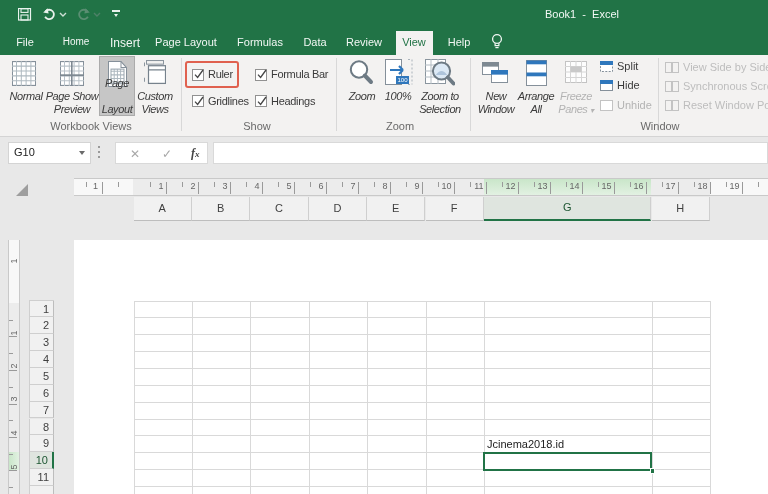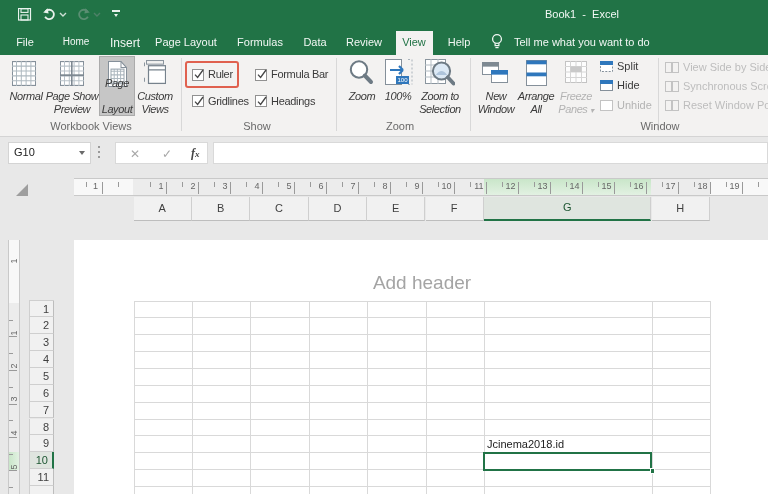--- a/index.html
+++ b/index.html
@@ -56,21 +56,20 @@
 <div class="abs" style="left:315px;top:36px;transform:translateX(-50%);font-size:11px;color:#f2f7f4">Data</div>
 <div class="abs" style="left:364px;top:36px;transform:translateX(-50%);font-size:11px;color:#f2f7f4">Review</div>
 <div class="abs" style="left:459px;top:36px;transform:translateX(-50%);font-size:11px;color:#f2f7f4">Help</div>
 <div class="abs" style="left:396px;top:31px;width:37px;height:24px;background:#f3f2f1"></div>
 <div class="abs" style="left:414px;top:36px;transform:translateX(-50%);font-size:11px;color:#217346">View</div>
 <svg class="abs" style="left:491px;top:33px" width="12" height="17" viewBox="0 0 12 17">
 <circle cx="6" cy="6" r="4.4" fill="none" stroke="#f2f7f4" stroke-width="1.3"></circle>
 <path d="M4.1 9.9 L4.1 12.6 L7.9 12.6 L7.9 9.9" fill="none" stroke="#f2f7f4" stroke-width="1.2"></path>
 <line x1="4.4" y1="14.6" x2="7.6" y2="14.6" stroke="#f2f7f4" stroke-width="1.2"></line>
 </svg>
-<div class="abs" style="left:514px;top:36px;font-size:11px;color:#f2f7f4">Tell me what you want to do</div>
 <div class="abs" style="left:0;top:55px;width:768px;height:82px;background:#f3f2f1;border-bottom:1px solid #d4d4d4"></div>
 <div class="sep" style="left:181px"></div>
 <div class="sep" style="left:336px"></div>
 <div class="sep" style="left:470px"></div>
 <div class="sep" style="left:658px"></div>
 <svg class="abs" style="left:12px;top:61px" width="24" height="25" viewBox="0 0 24 22" preserveAspectRatio="none">
       <rect x="0.5" y="0.5" width="23" height="21" fill="#fff" stroke="#85909a"></rect>
       <path d="M0 4.5H24 M0 8.8H24 M0 13.1H24 M0 17.4H24 M4.5 0V22 M9.3 0V22 M14.1 0V22 M18.9 0V22" stroke="#aeb9c0" stroke-width="1"></path>
     </svg>
 <div class="lbl" style="left:26px;top:90px">Normal</div>
@@ -277,21 +276,20 @@
 <div class="tick" style="left:85.5px;top:182px;height:5px"></div>
 <div class="chead" style="left:133.5px;width:58.4px">A</div>
 <div class="chead" style="left:191.9px;width:58.4px">B</div>
 <div class="chead" style="left:250.3px;width:58.4px">C</div>
 <div class="chead" style="left:308.7px;width:58.4px">D</div>
 <div class="chead" style="left:367.1px;width:58.4px">E</div>
 <div class="chead" style="left:425.5px;width:58.4px">F</div>
 <div class="chead" style="left:483.9px;width:167.6px;background:#dfe5df;border-bottom:2px solid #217346;color:#1d5632;line-height:21px">G</div>
 <div class="chead" style="left:651.5px;width:58.4px">H</div>
 <div class="abs" style="left:74px;top:240px;width:694px;height:254px;background:#fff"></div>
-<div class="abs" style="left:422px;top:272px;transform:translateX(-50%);font-size:19px;color:#a4a4a4">Add header</div>
 <div class="gh" style="left:133.5px;top:317.4px;width:576.4px"></div>
 <div class="gh" style="left:133.5px;top:334.2px;width:576.4px"></div>
 <div class="gh" style="left:133.5px;top:351.1px;width:576.4px"></div>
 <div class="gh" style="left:133.5px;top:367.9px;width:576.4px"></div>
 <div class="gh" style="left:133.5px;top:384.8px;width:576.4px"></div>
 <div class="gh" style="left:133.5px;top:401.6px;width:576.4px"></div>
 <div class="gh" style="left:133.5px;top:418.5px;width:576.4px"></div>
 <div class="gh" style="left:133.5px;top:435.3px;width:576.4px"></div>
 <div class="gh" style="left:133.5px;top:452.1px;width:576.4px"></div>
 <div class="gh" style="left:133.5px;top:469.0px;width:576.4px"></div>

